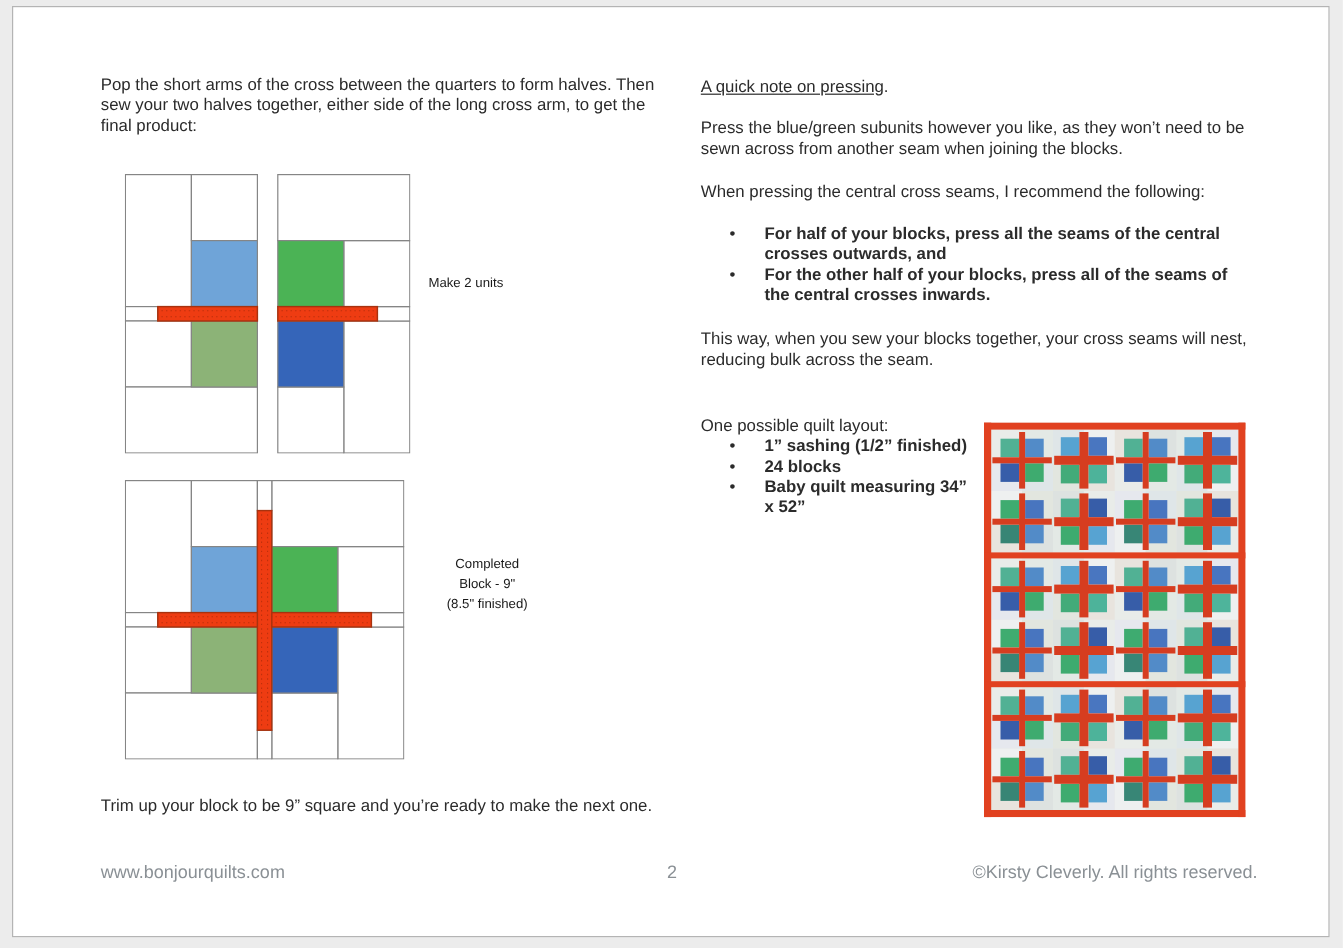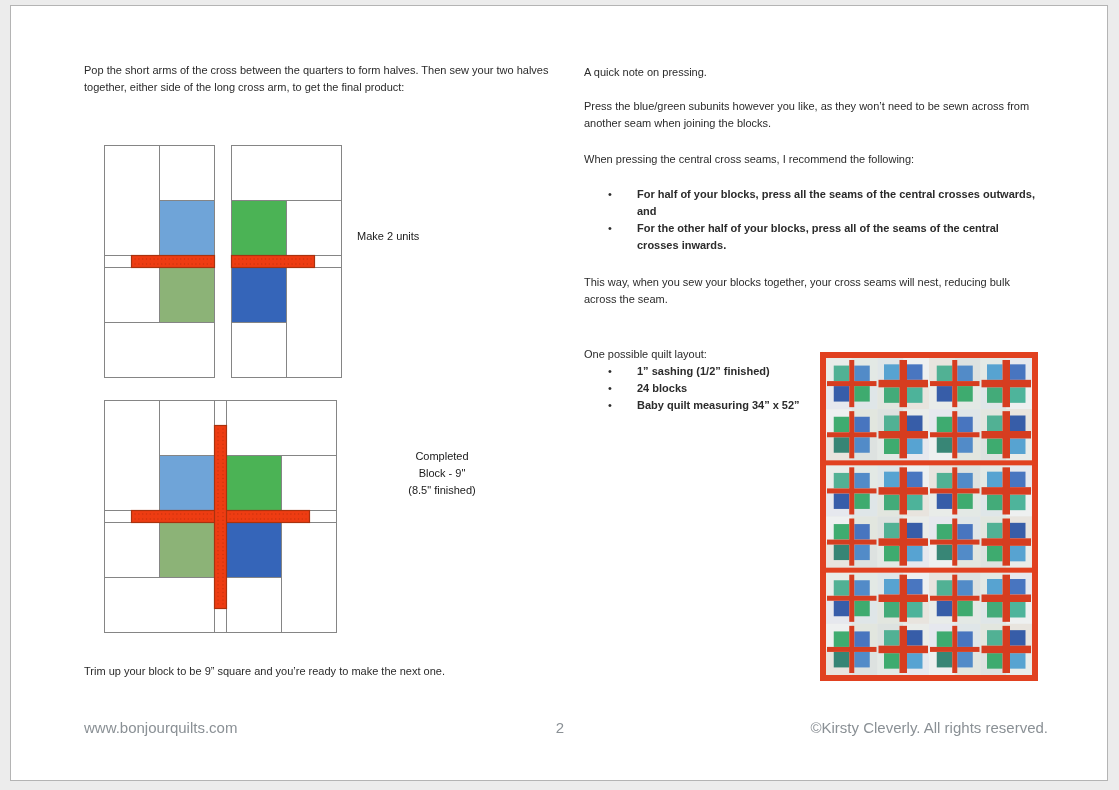--- a/index.html
+++ b/index.html
@@ -7,23 +7,23 @@
     width:1119px;height:790px;position:relative;
     background:#ececec;
     font-family:"Liberation Sans","DejaVu Sans",sans-serif;
     -webkit-font-smoothing:antialiased;
   }
   .page{
     position:absolute;left:10px;top:5px;width:1098px;height:776px;
     background:#ffffff;border:1px solid #b4b4b4;box-sizing:border-box;
   }
   .abs{position:absolute;}
-  .body-text{font-size:11px;line-height:17px;color:#2b2b2b;}
+  .body-text{font-size:14px;line-height:17px;color:#2b2b2b;}
   .diagram-label{font-size:11px;line-height:17px;color:#1a1a1a;}
-  .heading-underline{}
+  .heading-underline{text-decoration:underline;}
   .list .li{display:flex;align-items:flex-start;}
   .list .dot{flex:0 0 29px;margin-left:24px;text-align:left;}
   .list .txt{flex:1 1 auto;font-weight:bold;}
   .footer-text{font-size:15px;color:#8a9095;}
   .center-text{text-align:center;}
   svg{display:block;}
 </style>
 </head>
 <body>
 
@@ -78,21 +78,21 @@
         <rect x="110" y="208" width="12" height="24" fill="#ffffff" stroke="#858585" stroke-width="1"></rect>
         <rect x="27" y="110" width="178" height="12" fill="#ee3c12" stroke="#a8320f" stroke-width="1.2"></rect>
         <line x1="30" y1="113.5" x2="202" y2="113.5" stroke="#b52e0c" stroke-width="0.9" stroke-dasharray="1.2 2.6" opacity="0.85"></line>
         <line x1="30" y1="118.5" x2="202" y2="118.5" stroke="#b52e0c" stroke-width="0.9" stroke-dasharray="1.2 2.6" opacity="0.85"></line>
         <rect x="110" y="25" width="12" height="183" fill="#ee3c12" stroke="#a8320f" stroke-width="1.2"></rect>
         <line stroke="#b52e0c" stroke-width="0.9" stroke-dasharray="1.2 2.6" opacity="0.85" x1="113.5" y1="28" x2="113.5" y2="205"></line>
         <line stroke="#b52e0c" stroke-width="0.9" stroke-dasharray="1.2 2.6" opacity="0.85" x1="118.5" y1="28" x2="118.5" y2="205"></line>
       </svg>
   </div>
 
-  <div class="abs diagram-label center-text" style="left:325px;top:442px;width:140px;margin-left:36px;">
+  <div class="abs diagram-label center-text" style="left:325px;top:456px;width:140px;">
     <div>Completed</div>
     <div>Block - 9"</div>
     <div>(8.5" finished)</div>
   </div>
 
   <div class="abs body-text" style="left:73px;top:657px;width:490px;">Trim up your block to be 9” square and you’re ready to make the next one.</div>
 
   <div class="abs body-text" style="left:573px;top:58px;width:455px;"><span class="heading-underline">A quick note on pressing</span><span>.</span></div>
 
   <div class="abs body-text" style="left:573px;top:92px;width:455px;">Press the blue/green subunits however you like, as they won’t need to be sewn across from another seam when joining the blocks.</div>

